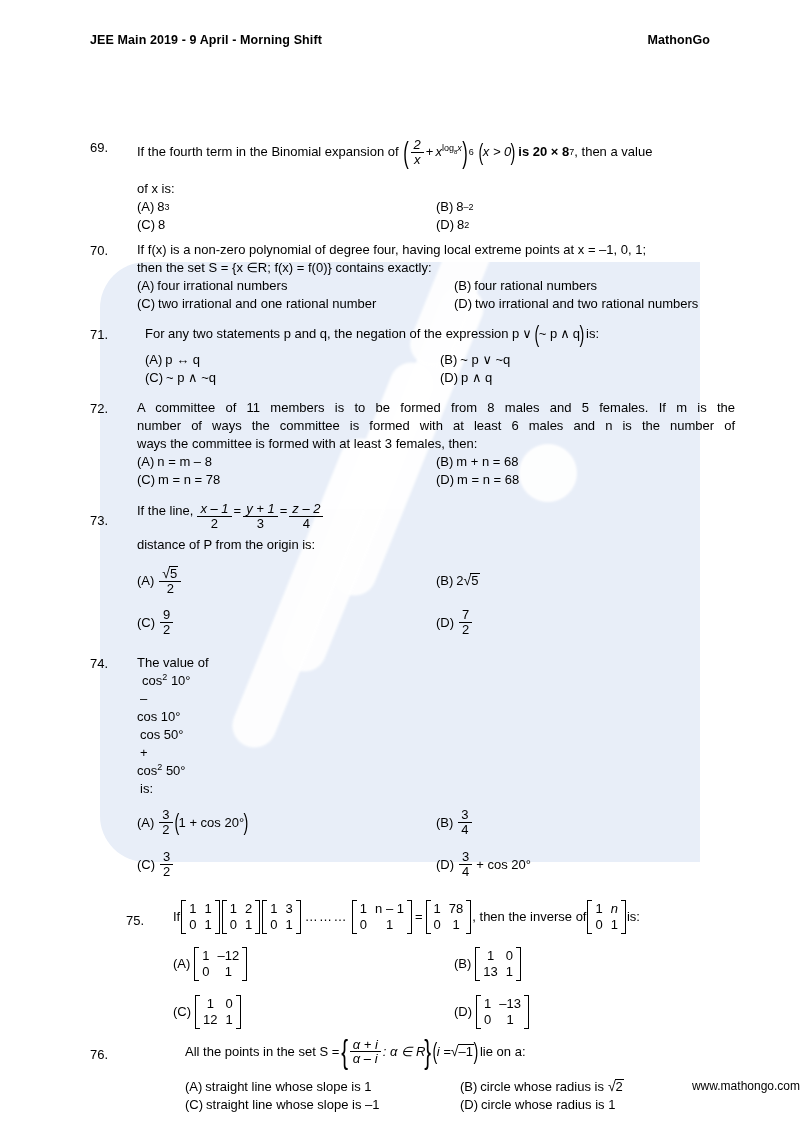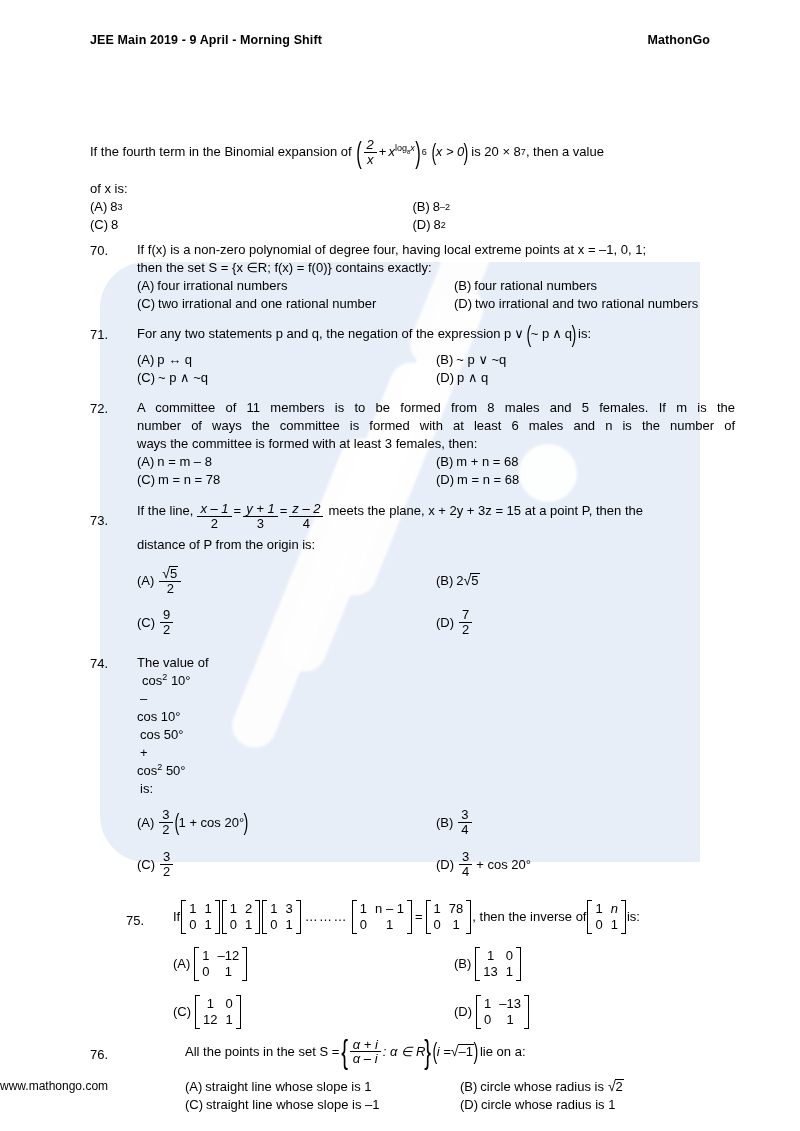--- a/index.html
+++ b/index.html
@@ -56,21 +56,21 @@
   
   .hdr {
     position: absolute;
     top: 33px; left: 90px; right: 90px;
     display: flex; justify-content: space-between; align-items: baseline;
     font-size: 12.5px; font-weight: bold; letter-spacing: .1px;
   }
   .ftr {
     position: absolute;
     top: 1079px; left: 0; width: 800px;
-    text-align: left; font-size: 12px;
+    text-align: right; font-size: 12px;
   }
 
   
   .qlist { position: absolute; left: 90px; top: 138px; width: 645px; }
   .q { display: flex; margin-bottom: 2px; }
   .qnum { width: 47px; flex: 0 0 47px; font-size: 13px; line-height: 18px; padding-top: 1px; }
   .qbody { flex: 1 1 auto; font-size: 13px; line-height: 18px; }
   .stem { text-align: justify; }
   .stem.nj { text-align: left; }
 
@@ -142,40 +142,41 @@
   <div class="content">
 
     <div class="hdr">
       <span>JEE Main 2019 - 9 April - Morning Shift</span>
       <span>MathonGo</span>
     </div>
 
     <div class="qlist">
 
       <div class="q" style="margin-bottom:6px;">
+        <div class="qnum">69.</div>
         <div class="qbody">
           <div class="stem nj" style="display:flex;align-items:center;flex-wrap:nowrap;">
             <span>If the fourth term in the Binomial expansion of</span>
             <span class="grp" style="margin-left:4px;">
               <span class="paren-big">(</span>
               <span class="frac">
                 <span class="num mi">2</span>
                 <span class="den mi">x</span>
               </span>
               <span>+</span>
               <span style="margin-left:2px;"><span class="mi">x</span><sup><span>log</span><sub style="font-size:6px;">8</sub><span class="mi">x</span></sup></span>
               <span class="paren-big">)</span>
                 <sup style="margin-left:1px;">6</sup>
             </span>
             <span class="grp" style="margin-left:5px;">
               <span class="paren-md">(</span>
               <span class="mi">x &gt; 0</span>
               <span class="paren-md">)</span>
             </span>
-            <span style="margin-left:3px;">is 20 × 8</span>
+            <span style="margin-left:3px;font-weight:bold;">is 20 × 8</span>
               <sup>7</sup>
               <span>, then a value</span>
           </div>
           <div class="stem nj" style="margin-top:14px;">of x is:</div>
           <div class="opts">
             <div class="opt">
                 <span class="olab">(A)</span>
                 <span>8</span>
                 <sup>3</sup>
               </div>
@@ -217,21 +218,21 @@
                 <span>two irrational and one rational number</span>
               </div>
             <div class="opt wide-b">
                 <span class="olab">(D)</span>
                 <span>two irrational and two rational numbers</span>
               </div>
           </div>
         </div>
       </div>
 
-      <div class="q" style="margin-top:12px;">
+      <div class="q" style="margin-top:12px;gap:8px;">
         <div class="qnum">71.</div>
         <div class="qbody">
           <div class="stem nj" style="display:flex;align-items:center;">
             <span>For any two statements p and q, the negation of the expression p</span>
             <span style="margin:0 3px;">∨</span>
             <span class="grp">
               <span class="paren-md">(</span>
               <span>~ p</span>
               <span style="margin:0 3px;">∧</span>
               <span>q</span>
@@ -299,21 +300,20 @@
             <span>=</span>
             <span class="frac">
               <span class="num mi">y + 1</span>
               <span class="den">3</span>
             </span>
             <span>=</span>
             <span class="frac">
               <span class="num mi">z – 2</span>
               <span class="den">4</span>
             </span>
-            <span style="margin-left:3px;">meets the plane,  x + 2y + 3z = 15 at a point P, then the</span>
           </div>
           <div class="stem nj" style="margin-top:5px;">distance of P from the origin is:</div>
           <div class="opts" style="margin-top:6px;">
             <div class="opt opt-tall">
               <span class="olab">(A)</span>
               <span class="frac">
                 <span class="num"><span class="sqrt">
                       <span class="rad">√</span>
                       <span class="rnd">5</span>
                     </span></span>

